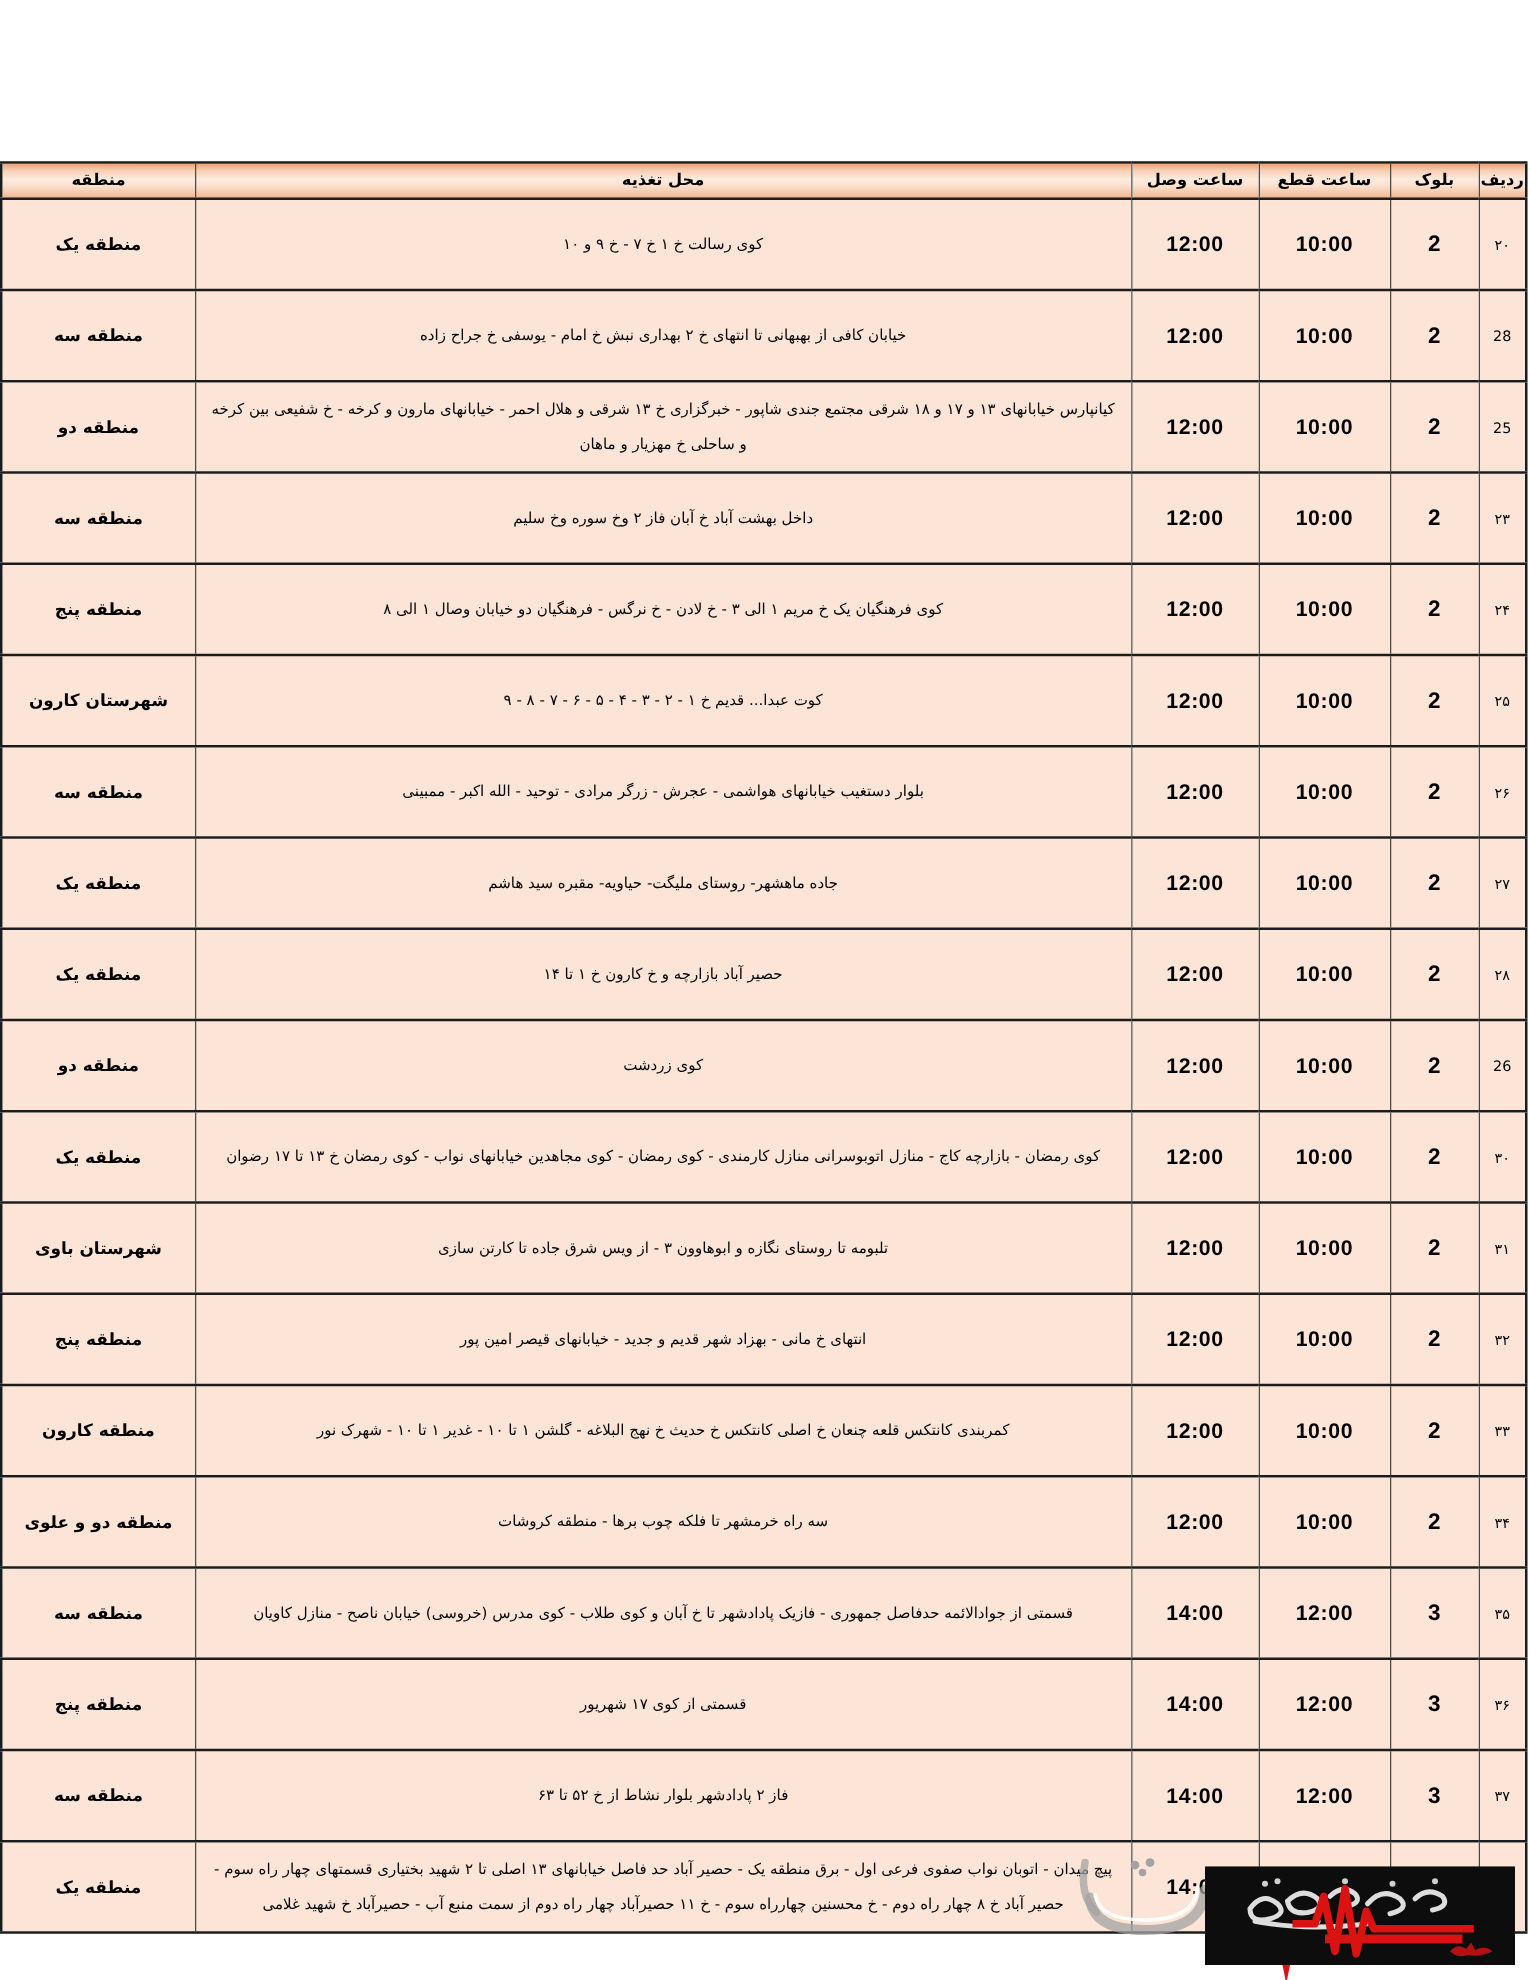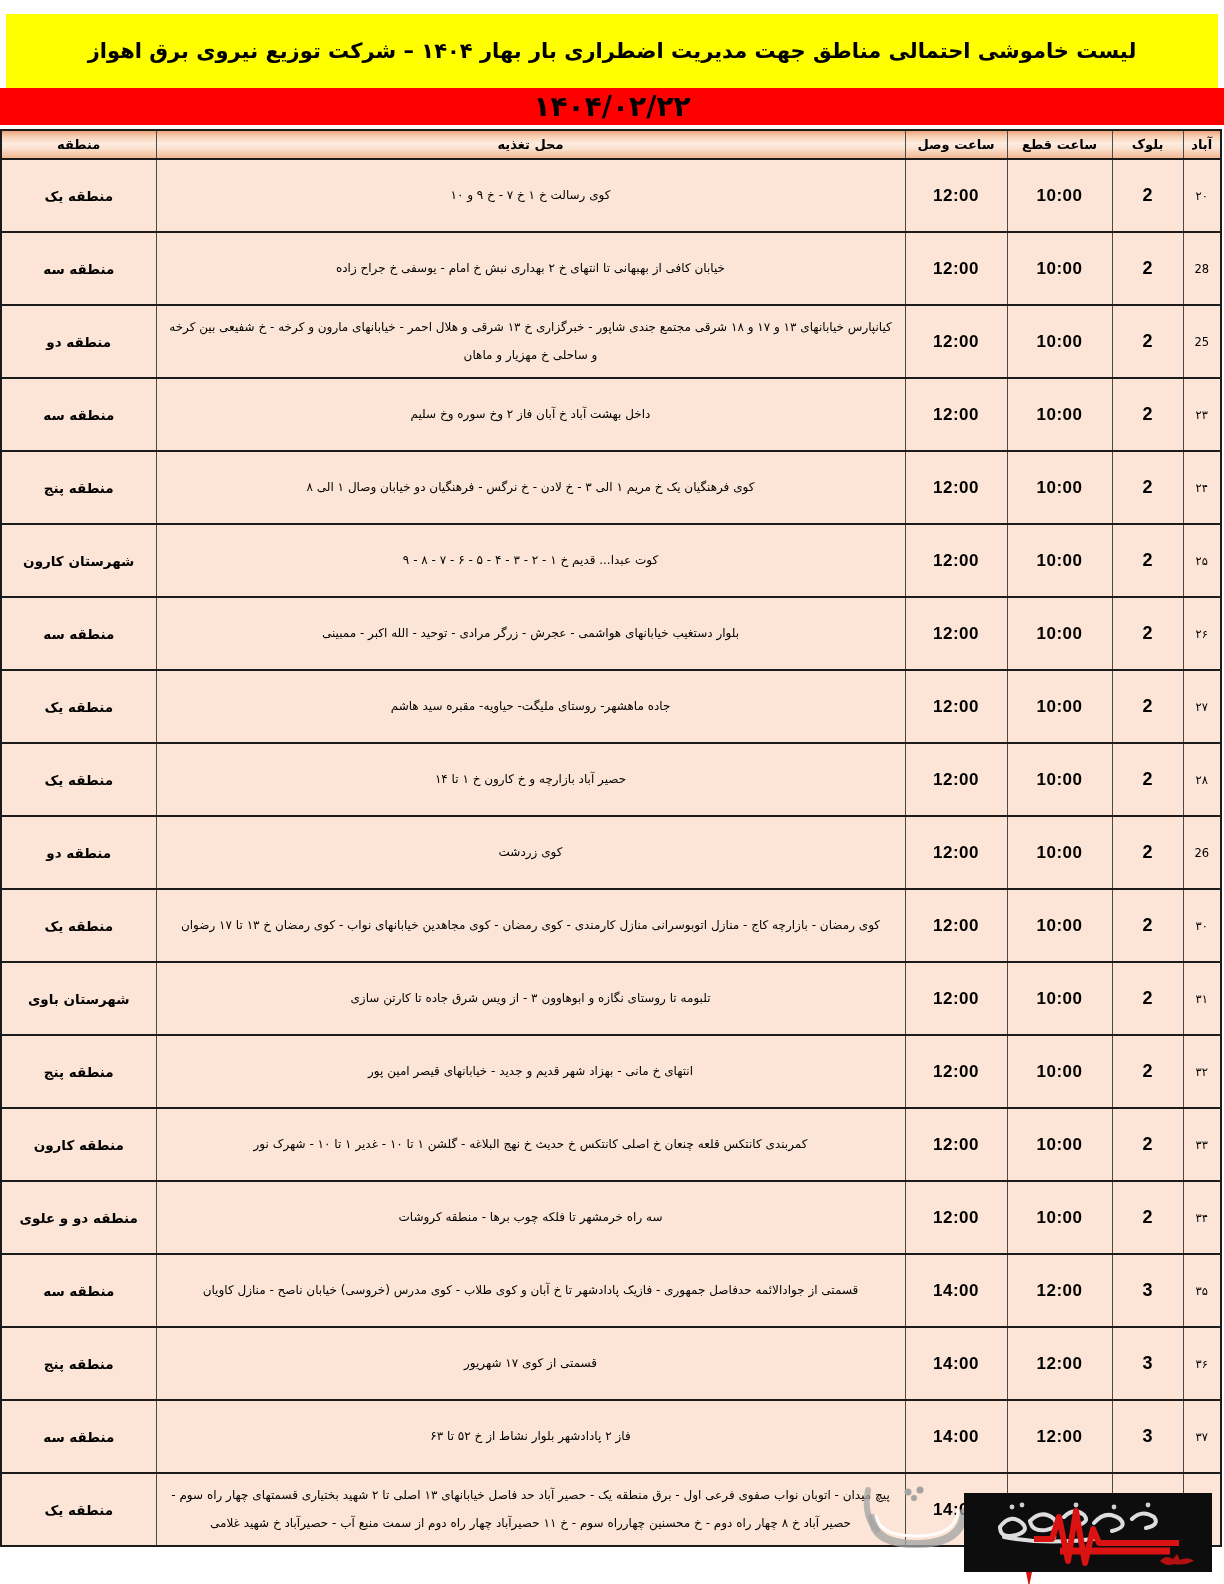--- a/index.html
+++ b/index.html
@@ -66,40 +66,34 @@
   .wm-box{
     position:absolute;left:964px;top:1493px;width:248px;height:96px;
     z-index:6;pointer-events:none;
   }
 </style>
 </head>
 <body>
 
 <div class="page">
 
-  <div class="title-band">
-    <span class="t">لیست خاموشی احتمالی مناطق جهت مدیریت اضطراری بار بهار ۱۴۰۴ – شرکت توزیع نیروی برق اهواز</span>
-  </div>
-
-  <div class="date-band">
-    <span class="d">۱۴۰۴/۰۲/۲۲</span>
-  </div>
+
 
   <table class="schedule" dir="rtl">
     <colgroup>
       <col style="width:38px">
       <col style="width:71px">
       <col style="width:105px">
       <col style="width:102px">
       <col style="width:749px">
       <col style="width:155px">
     </colgroup>
     <thead>
       <tr>
-        <th>آباد</th>
+        <th>ردیف</th>
         <th>بلوک</th>
         <th>ساعت قطع</th>
         <th>ساعت وصل</th>
         <th>محل تغذیه</th>
         <th>منطقه</th>
       </tr>
     </thead>
     <tbody>
   <tr>
     <td class="c-row">۲۰</td>

